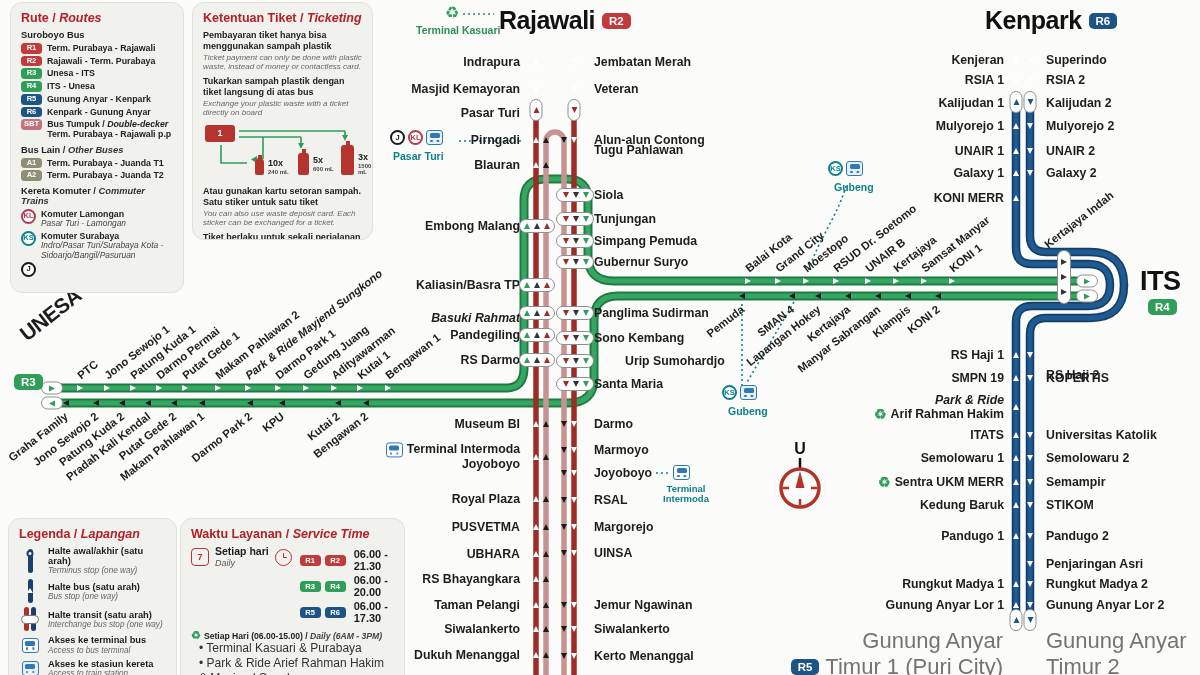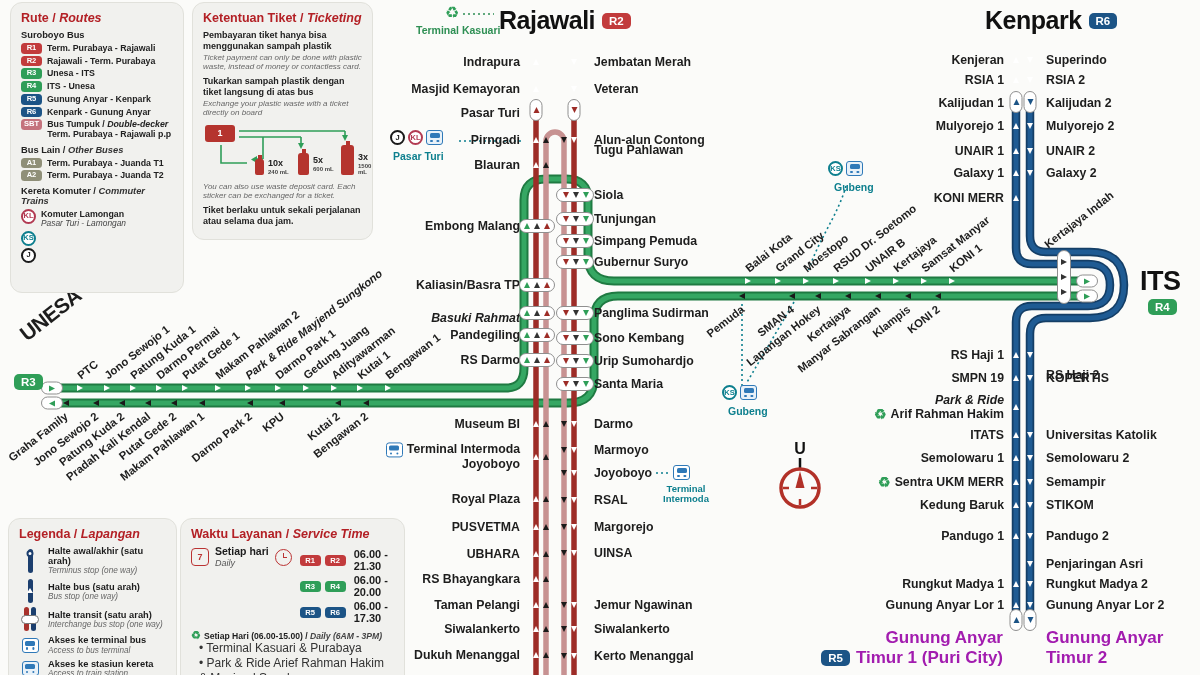--- a/index.html
+++ b/index.html
@@ -61,21 +61,21 @@
   .sta .lrow { display:flex; align-items:center; gap:4px; justify-content:flex-end; }
   .diag { position:absolute; font-size:11.3px; font-weight:bold; color:#1d1d1d; white-space:nowrap; height:13px; line-height:13px; }
   .diag.up { transform:rotate(-38deg); transform-origin:0 100%; }
   .diag.dn { transform:rotate(-38deg); transform-origin:100% 0; text-align:right; }
   .tri { position:absolute; width:0; height:0; transform:translate(-50%,-50%); }
   .pillt { position:absolute; background:#fff; border:1.4px solid #8f8f8f; border-radius:7px; transform:translateY(-50%); }
   .pillv { position:absolute; width:13px; height:22px; background:#fff; border:1.5px solid #8f8f8f; border-radius:7px; transform:translate(-50%,-50%); display:flex; align-items:center; justify-content:center; }
   .pillh { position:absolute; width:22px; height:13px; background:#fff; border:1.5px solid #8f8f8f; border-radius:7px; transform:translate(-50%,-50%); display:flex; align-items:center; justify-content:center; }
   .term-title { position:absolute; font-size:25px; font-weight:bold; letter-spacing:-0.5px; color:#111; white-space:nowrap; }
   .term-badge { display:inline-flex; align-items:center; justify-content:center; padding:2px 7px; border-radius:5px; color:#fff; font-size:11.5px; font-weight:bold; }
-  .ga-line { font-size:17px; font-weight:bold; line-height:1.18; color:#a21caf; }
+  .ga-line { font-size:22px; font-weight:normal; line-height:1.18; color:#737373; }
   .teal-lab { position:absolute; font-size:10.5px; font-weight:bold; color:#0d7f8e; white-space:nowrap; }
   .green-lab { position:absolute; font-size:10.5px; font-weight:bold; color:#2e8f54; white-space:nowrap; }
   .acc-row { position:absolute; display:flex; align-items:center; gap:3px; }
 
   
   .tkt-wrap { position:relative; height:58px; margin-top:6px; }
   .tkt { position:absolute; left:2px; top:2px; width:30px; height:17px; background:#b5342e; border-radius:3px; color:#fff; font-size:9px; font-weight:bold; display:flex; align-items:center; justify-content:center; }
   .bottle { position:absolute; background:#b5342e; border-radius:3px 3px 2px 2px; }
   .bottle::before { content:""; position:absolute; top:-4px; left:50%; transform:translateX(-50%); width:4px; height:4px; background:#b5342e; }
   .bt-lab { position:absolute; font-size:9px; font-weight:bold; color:#222; line-height:1; }
@@ -226,21 +226,21 @@
       <div class="sta" style="left: 594px; top: 313px;">Panglima Sudirman</div>
       <div class="pillt" style="left: 556px; top: 313px; width: 38px; height: 14px;"></div>
       <div class="tri d" style="left: 566px; top: 313px; border-top-color: rgb(157, 44, 39);"></div>
       <div class="tri d" style="left: 576px; top: 313px; border-top-color: rgb(51, 51, 51);"></div>
       <div class="tri d" style="left: 586px; top: 313px; border-top-color: rgb(47, 158, 88);"></div>
       <div class="sta" style="left: 594px; top: 338px;">Sono Kembang</div>
       <div class="pillt" style="left: 556px; top: 338px; width: 38px; height: 14px;"></div>
       <div class="tri d" style="left: 566px; top: 338px; border-top-color: rgb(157, 44, 39);"></div>
       <div class="tri d" style="left: 576px; top: 338px; border-top-color: rgb(51, 51, 51);"></div>
       <div class="tri d" style="left: 586px; top: 338px; border-top-color: rgb(47, 158, 88);"></div>
-      <div class="sta" style="left: 594px; top: 361px;">Urip Sumohardjo</div>
+      <div class="sta" style="left: 594px; top: 361px; padding-left: 31px;">Urip Sumohardjo</div>
       <div class="pillt" style="left: 556px; top: 361px; width: 38px; height: 14px;"></div>
       <div class="tri d" style="left: 566px; top: 361px; border-top-color: rgb(157, 44, 39);"></div>
       <div class="tri d" style="left: 576px; top: 361px; border-top-color: rgb(51, 51, 51);"></div>
       <div class="tri d" style="left: 586px; top: 361px; border-top-color: rgb(47, 158, 88);"></div>
       <div class="sta" style="left: 594px; top: 384px;">Santa Maria</div>
       <div class="pillt" style="left: 556px; top: 384px; width: 38px; height: 14px;"></div>
       <div class="tri d" style="left: 566px; top: 384px; border-top-color: rgb(157, 44, 39);"></div>
       <div class="tri d" style="left: 576px; top: 384px; border-top-color: rgb(51, 51, 51);"></div>
       <div class="tri d" style="left: 586px; top: 384px; border-top-color: rgb(47, 158, 88);"></div>
       <div class="sta" style="left: 594px; top: 424px;">Darmo</div>
@@ -644,20 +644,24 @@
         <div class="grp-head">Kereta Komuter / <i>Commuter Trains</i></div>
         <div class="r-item">
           <span class="circ crimson">KL</span>
           <div>
             <div>Komuter Lamongan</div>
             <div class="it2">Pasar Turi - Lamongan</div>
           </div>
         </div>
         <div class="r-item">
           <span class="circ teal">KS</span>
+          <div>
+            <div>Komuter Surabaya</div>
+            <div class="it2">Indro/Pasar Turi/Surabaya Kota - Sidoarjo/Bangil/Pasuruan</div>
+          </div>
         </div>
         <div class="r-item">
           <span class="circ black">J</span>
         </div>
       </div>
   </div>
 
   <div class="box" style="left:192px;top:2px;width:181px;height:238px;">
     <div class="box-title"><span>Ketentuan Tiket / </span><i>Ticketing</i></div>
     <div class="p-id">Pembayaran tiket hanya bisa menggunakan sampah plastik</div>
@@ -678,20 +682,21 @@
         </g>
       </svg>
       <div class="tkt">1</div>
       <div class="bottle" style="left:52px;top:36px;width:9px;height:16px;"></div>
       <div class="bt-lab" style="left:65px;top:36px;"><span>10x</span><span class="bt-sub">240 mL</span></div>
       <div class="bottle" style="left:95px;top:30px;width:11px;height:22px;"></div>
       <div class="bt-lab" style="left:110px;top:33px;"><span>5x</span><span class="bt-sub">600 mL</span></div>
       <div class="bottle" style="left:138px;top:22px;width:13px;height:30px;"></div>
       <div class="bt-lab" style="left:155px;top:30px;"><span>3x</span><span class="bt-sub">1500 mL</span></div>
     </div>
+    <div class="p-id">Atau gunakan kartu setoran sampah. Satu stiker untuk satu tiket</div>
     <div class="p-en">You can also use waste deposit card. Each sticker can be exchanged for a ticket.</div>
     <div class="p-id">Tiket berlaku untuk sekali perjalanan atau selama dua jam.</div>
 
   </div>
 
   <div class="box" style="left:8px;top:518px;width:169px;height:175px;">
     <div class="box-title"><span>Legenda / </span><i>Lapangan</i></div>
     <div id="legend-rows">
         <div class="lg-row">
           <span class="lg-ic">

